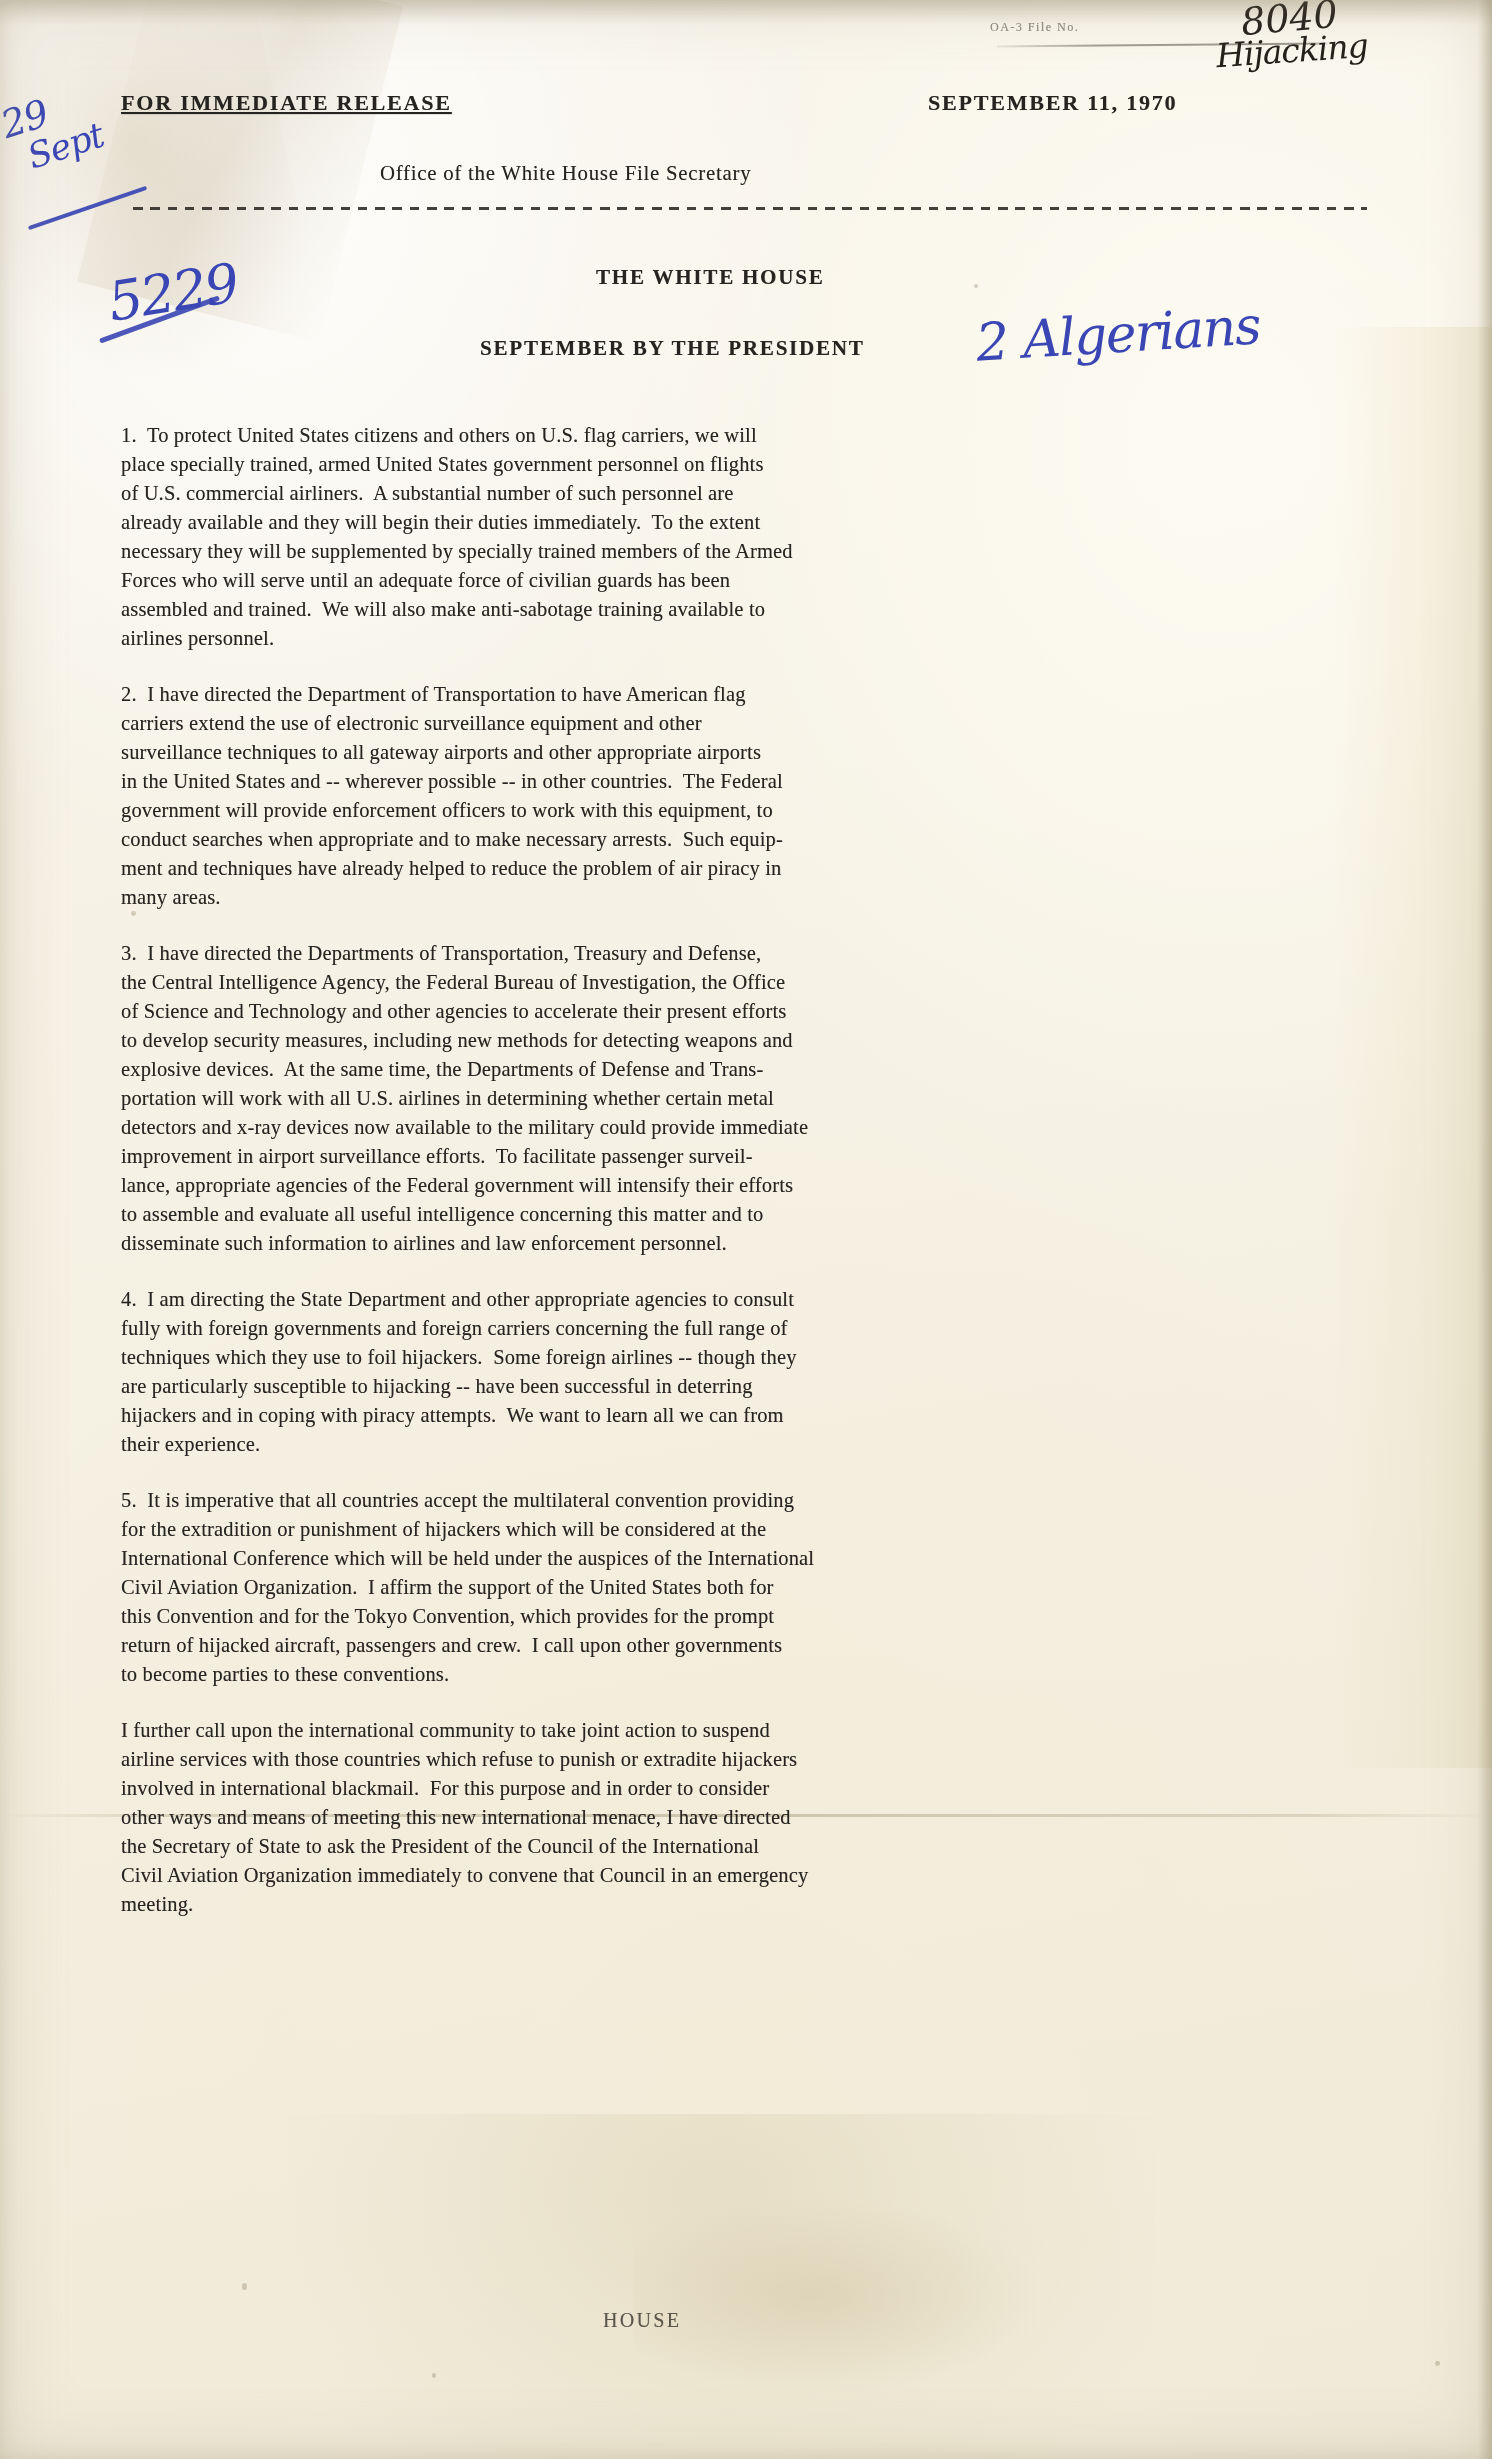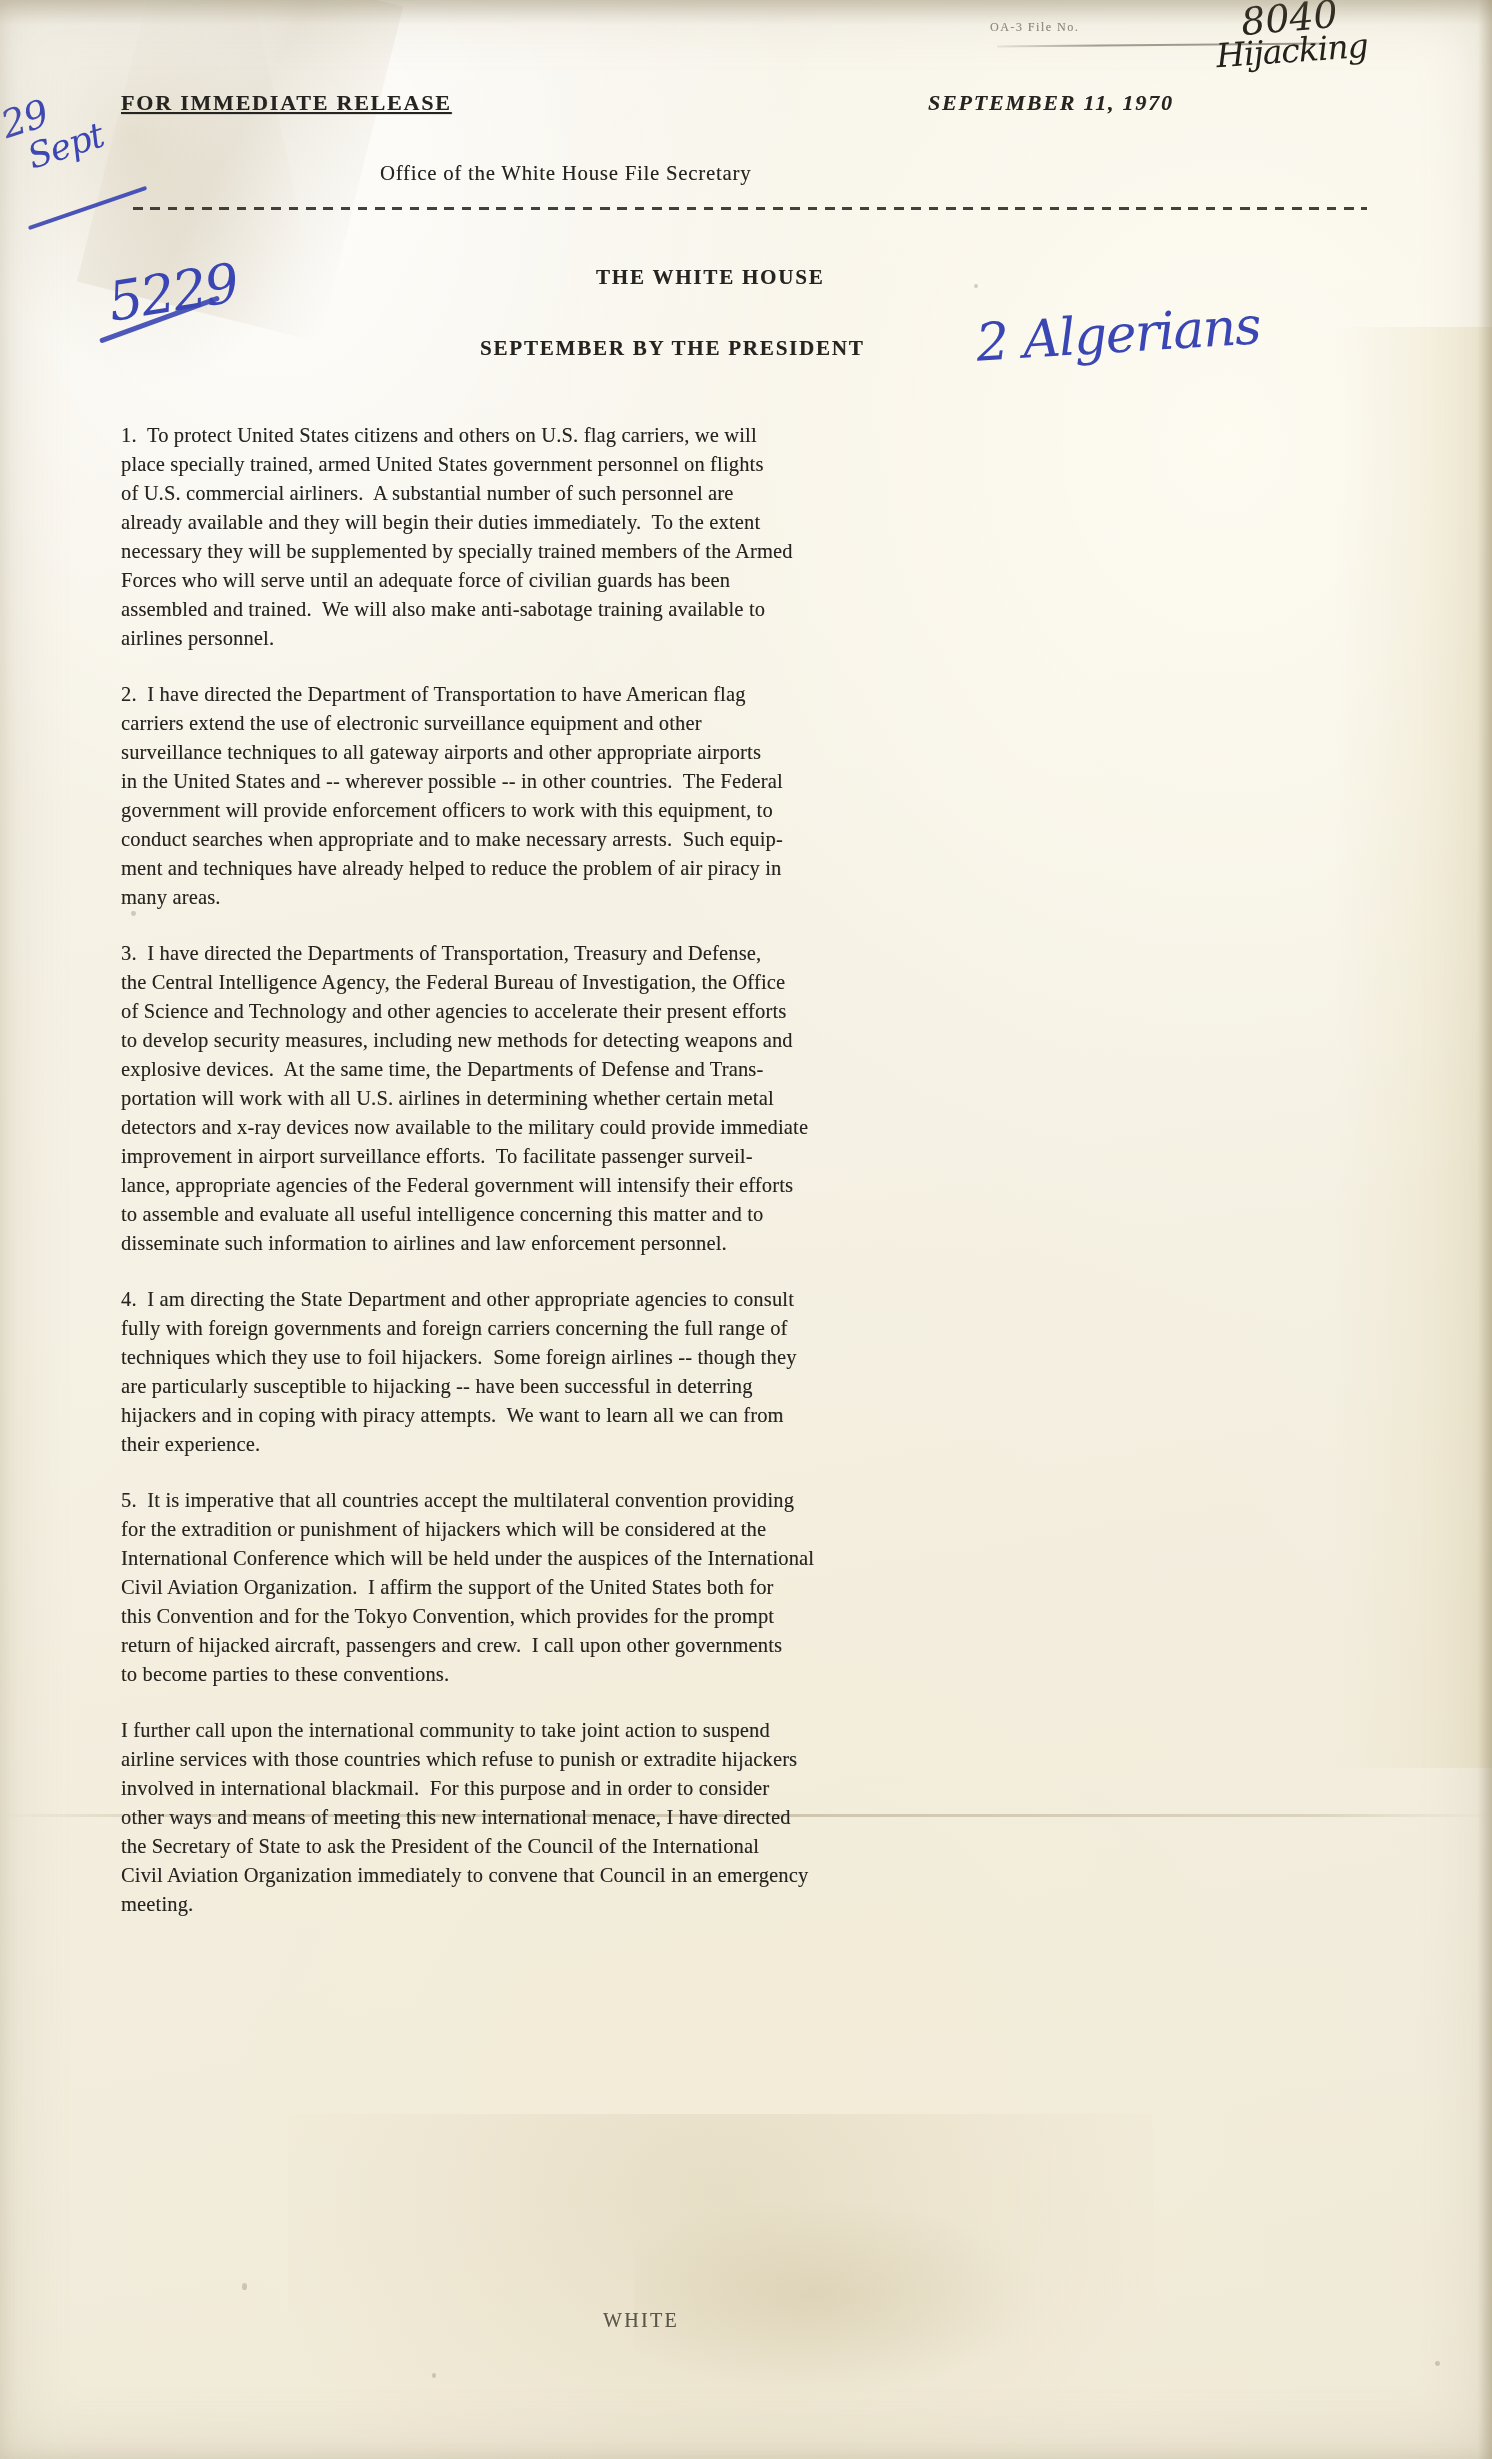--- a/index.html
+++ b/index.html
@@ -82,21 +82,21 @@
     white-space: pre;
     text-shadow: 0.3px 0.3px 0 rgba(40,36,30,0.40);
   }
   .tw.caps {
     letter-spacing: 1.8px;
     font-weight: 600;
   }
 
   
   #release-label  { left: 121px; top: 88px;  font-size: 22px; text-decoration: underline; }
-  #release-date   { left: 928px; top: 88px;  font-size: 22px; font-style: italic; }
+  #release-date   { left: 928px; top: 88px;  font-size: 22px; }
   #press-office   { left: 380px; top: 159px; font-size: 20.7px; letter-spacing: 0.8px; }
   #house-title    { left: 596px; top: 263px; font-size: 21px; text-align: right; }
   #statement-title{ left: 480px; top: 334px; font-size: 21px; }
 
   .divider {
     position: absolute;
     left: 133px;
     top: 204px;
     width: 1234px;
     height: 7.7px;
@@ -309,21 +309,21 @@
 to become parties to these conventions.</p>
         <p class="para">I further call upon the international community to take joint action to suspend
 airline services with those countries which refuse to punish or extradite hijackers
 involved in international blackmail.  For this purpose and in order to consider
 other ways and means of meeting this new international menace, I have directed
 the Secretary of State to ask the President of the Council of the International
 Civil Aviation Organization immediately to convene that Council in an emergency
 meeting.</p>
       </div>
 
-    <div id="more-label" class="tw">WHITE</div>
+    <div id="more-label" class="tw">HOUSE</div>
 
   </div>
 
   <div class="hand" id="hw-sept">
     <span>29</span>
     <span class="l2">Sept</span>
   </div>
   <div id="hw-sept-stroke"></div>
 
   <div class="hand" id="hw-5229">5229</div>

